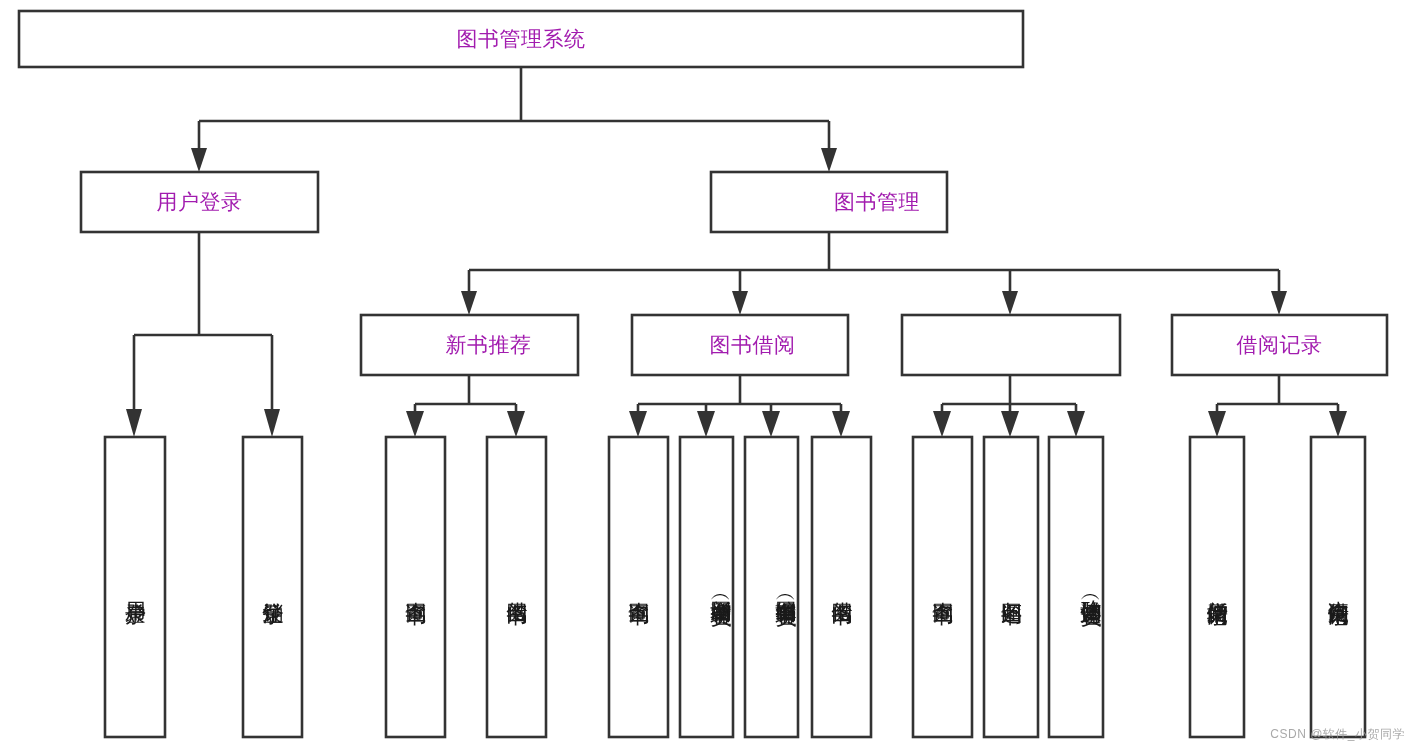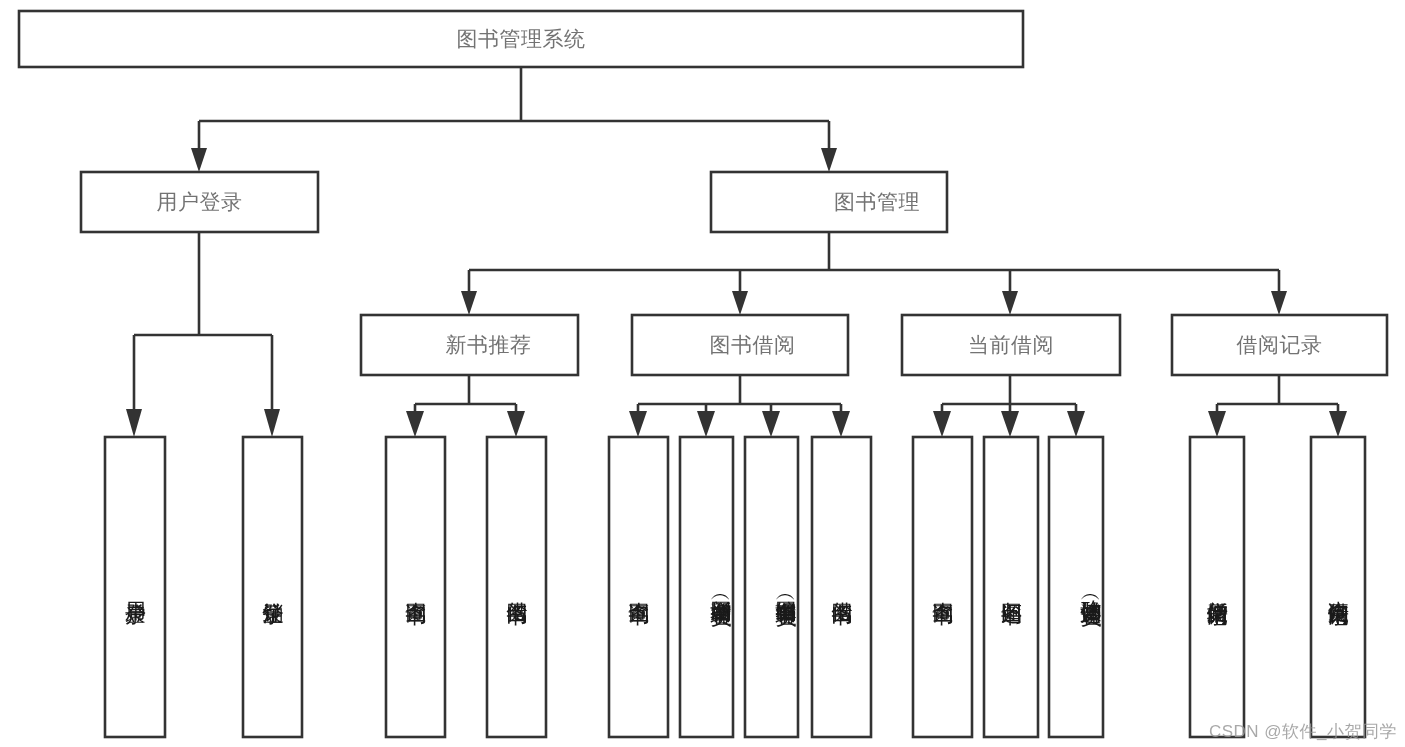--- a/index.html
+++ b/index.html
@@ -40,21 +40,21 @@
   }
   .arrow-head {
     fill: #333333;
     stroke: none;
   }
   .node-label {
     position: absolute;
     display: flex;
     align-items: center;
     justify-content: center;
-    color: #737373;
+    color: #a21caf;
     font-size: 21px;
     line-height: 1.25;
     letter-spacing: 0.5px;
     white-space: nowrap;
     pointer-events: none;
   }
   .leaf-label {
     position: absolute;
     display: flex;
     align-items: center;
@@ -63,23 +63,23 @@
     font-size: 21px;
     letter-spacing: 1px;
     writing-mode: vertical-rl;
     text-orientation: upright;
     line-height: 1.18;
     white-space: nowrap;
     pointer-events: none;
   }
   .watermark {
     position: absolute;
-    right: 8px;
+    right: 0;
     bottom: 4px;
-    font-size: 17px;
+    font-size: 12px;
     color: #9a9a9a;
     opacity: 0.85;
     white-space: nowrap;
     letter-spacing: 0.5px;
   }
 </style>
 </head>
 <body>
 
 <div id="diagram-root">
@@ -186,21 +186,20 @@
     </g>
   </svg>
 
   <div class="node-label" style="left:19px; top:11px; width:1004px; height:56px;">图书管理系统</div>
 
   <div class="node-label" style="left:81px; top:172px; width:237px; height:60px;">用户登录</div>
   <div class="node-label" style="left:711px; top:172px; width:236px; height:60px;padding-left:48px;">图书管理</div>
 
   <div class="node-label" style="left:361px; top:315px; width:255px; height:60px;">新书推荐</div>
   <div class="node-label" style="left:632px; top:315px; width:241px; height:60px;">图书借阅</div>
-  <div class="node-label" style="left:902px; top:315px; width:218px; height:60px;">当前借阅</div>
   <div class="node-label" style="left:1172px; top:315px; width:215px; height:60px;">借阅记录</div>
 
   <div class="leaf-label" style="left:105px; top:437px; width:60px; height:300px;">用户登录</div>
   <div class="leaf-label" style="left:243px; top:437px; width:59px; height:300px;">注销登录</div>
   <div class="leaf-label" style="left:386px; top:437px; width:59px; height:300px;">查询图书</div>
   <div class="leaf-label" style="left:487px; top:437px; width:59px; height:300px;">借阅图书</div>
   <div class="leaf-label" style="left:609px; top:437px; width:59px; height:300px;">查询图书</div>
   <div class="leaf-label" style="left:680px; top:437px; width:53px; height:300px; align-items:flex-start;">新增图书（管理员）</div>
   <div class="leaf-label" style="left:745px; top:437px; width:53px; height:300px; align-items:flex-start;">编辑图书（管理员）</div>
   <div class="leaf-label" style="left:812px; top:437px; width:59px; height:300px;">借阅图书</div>

